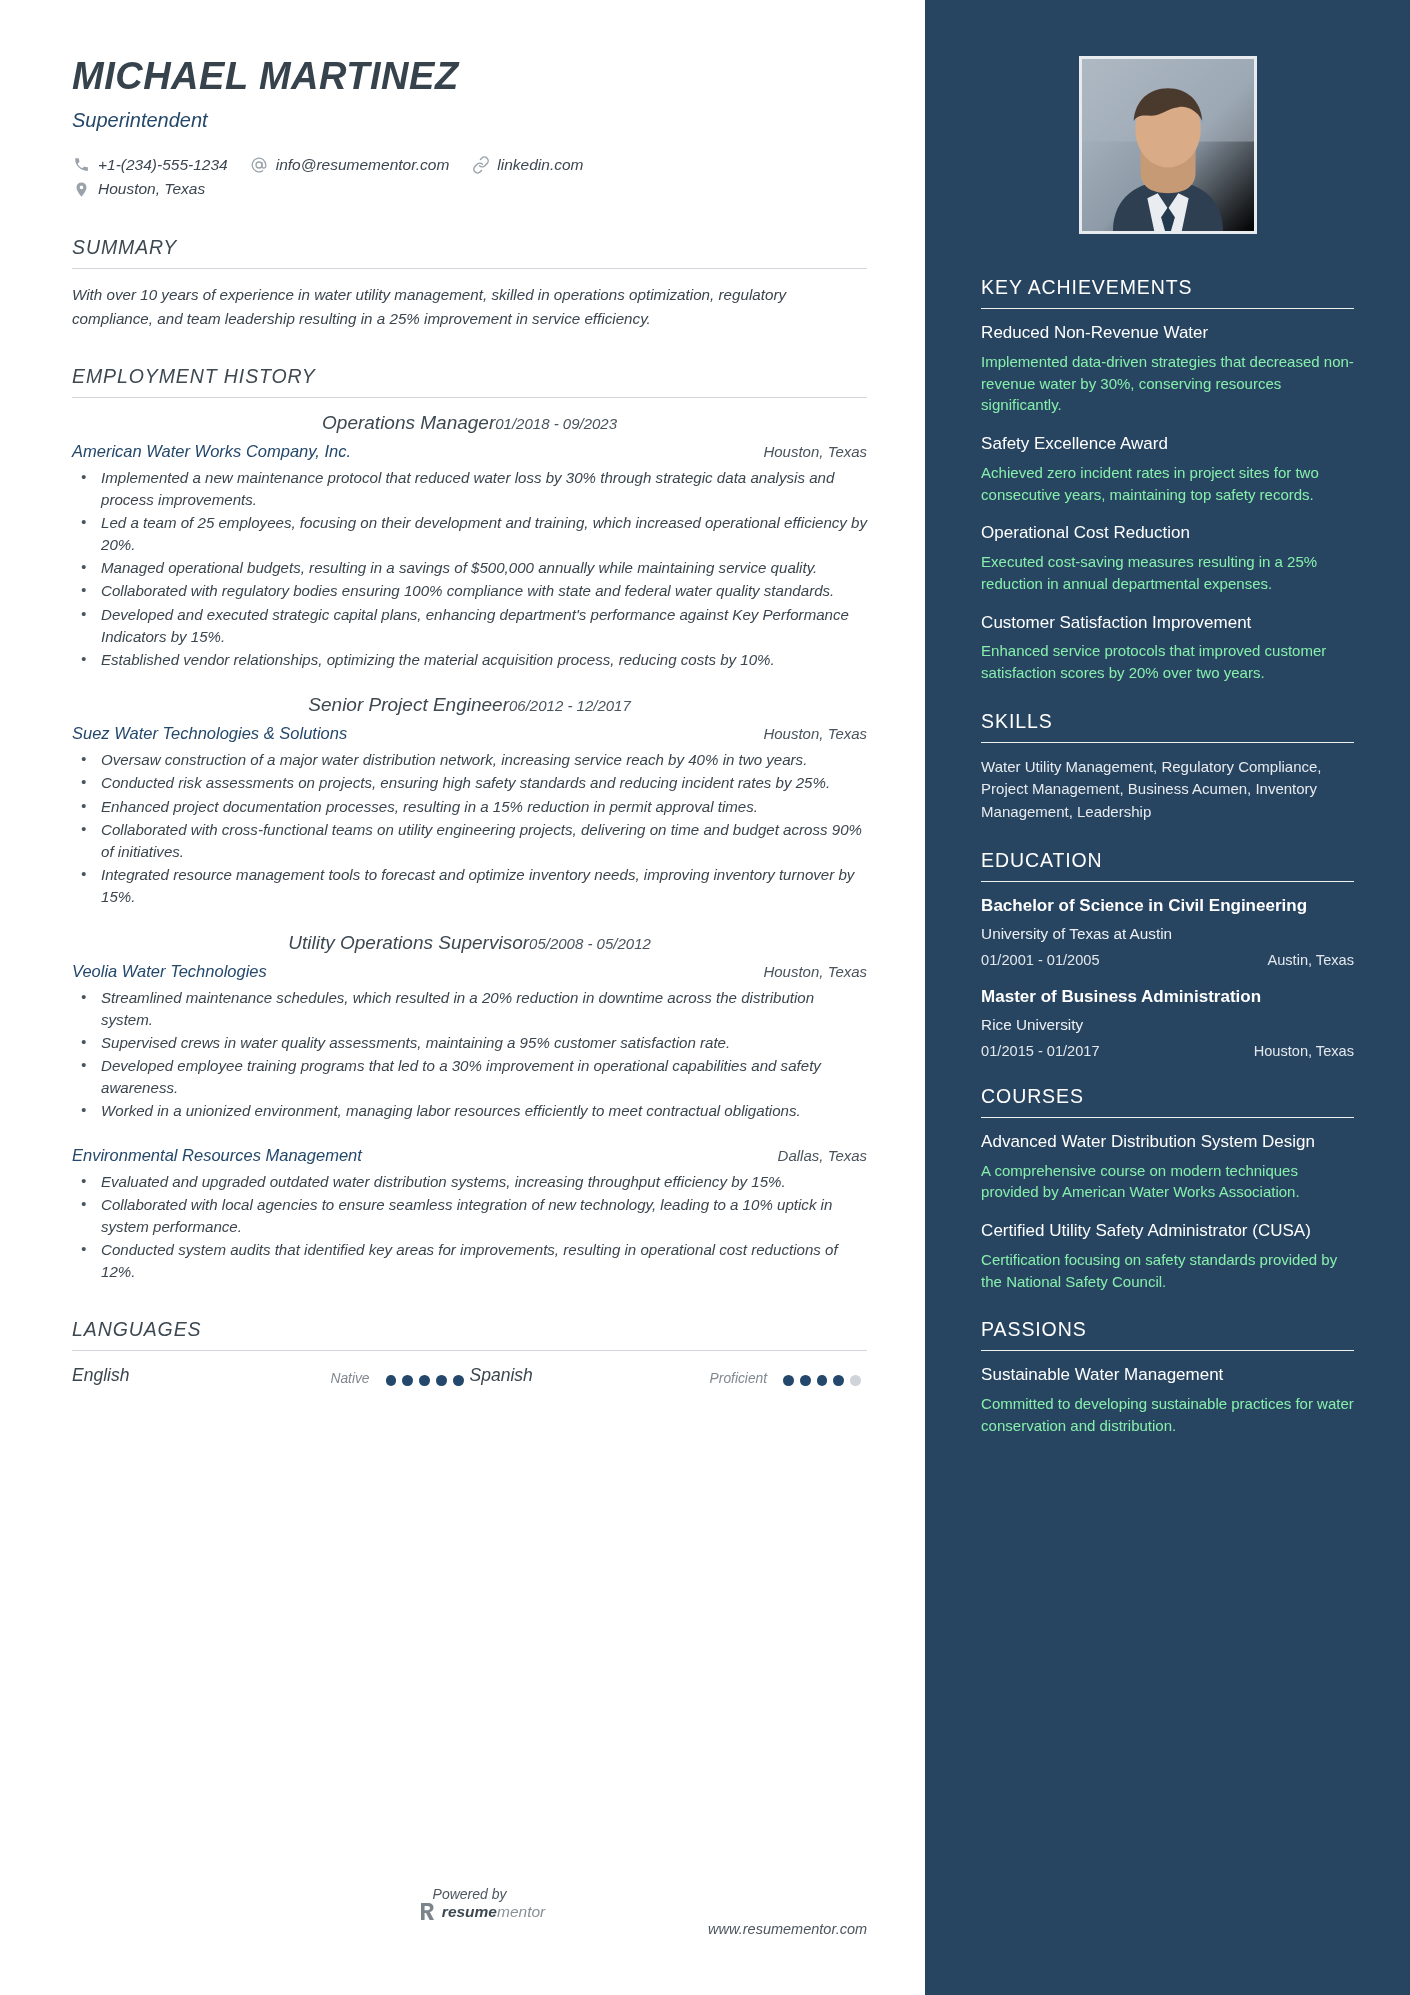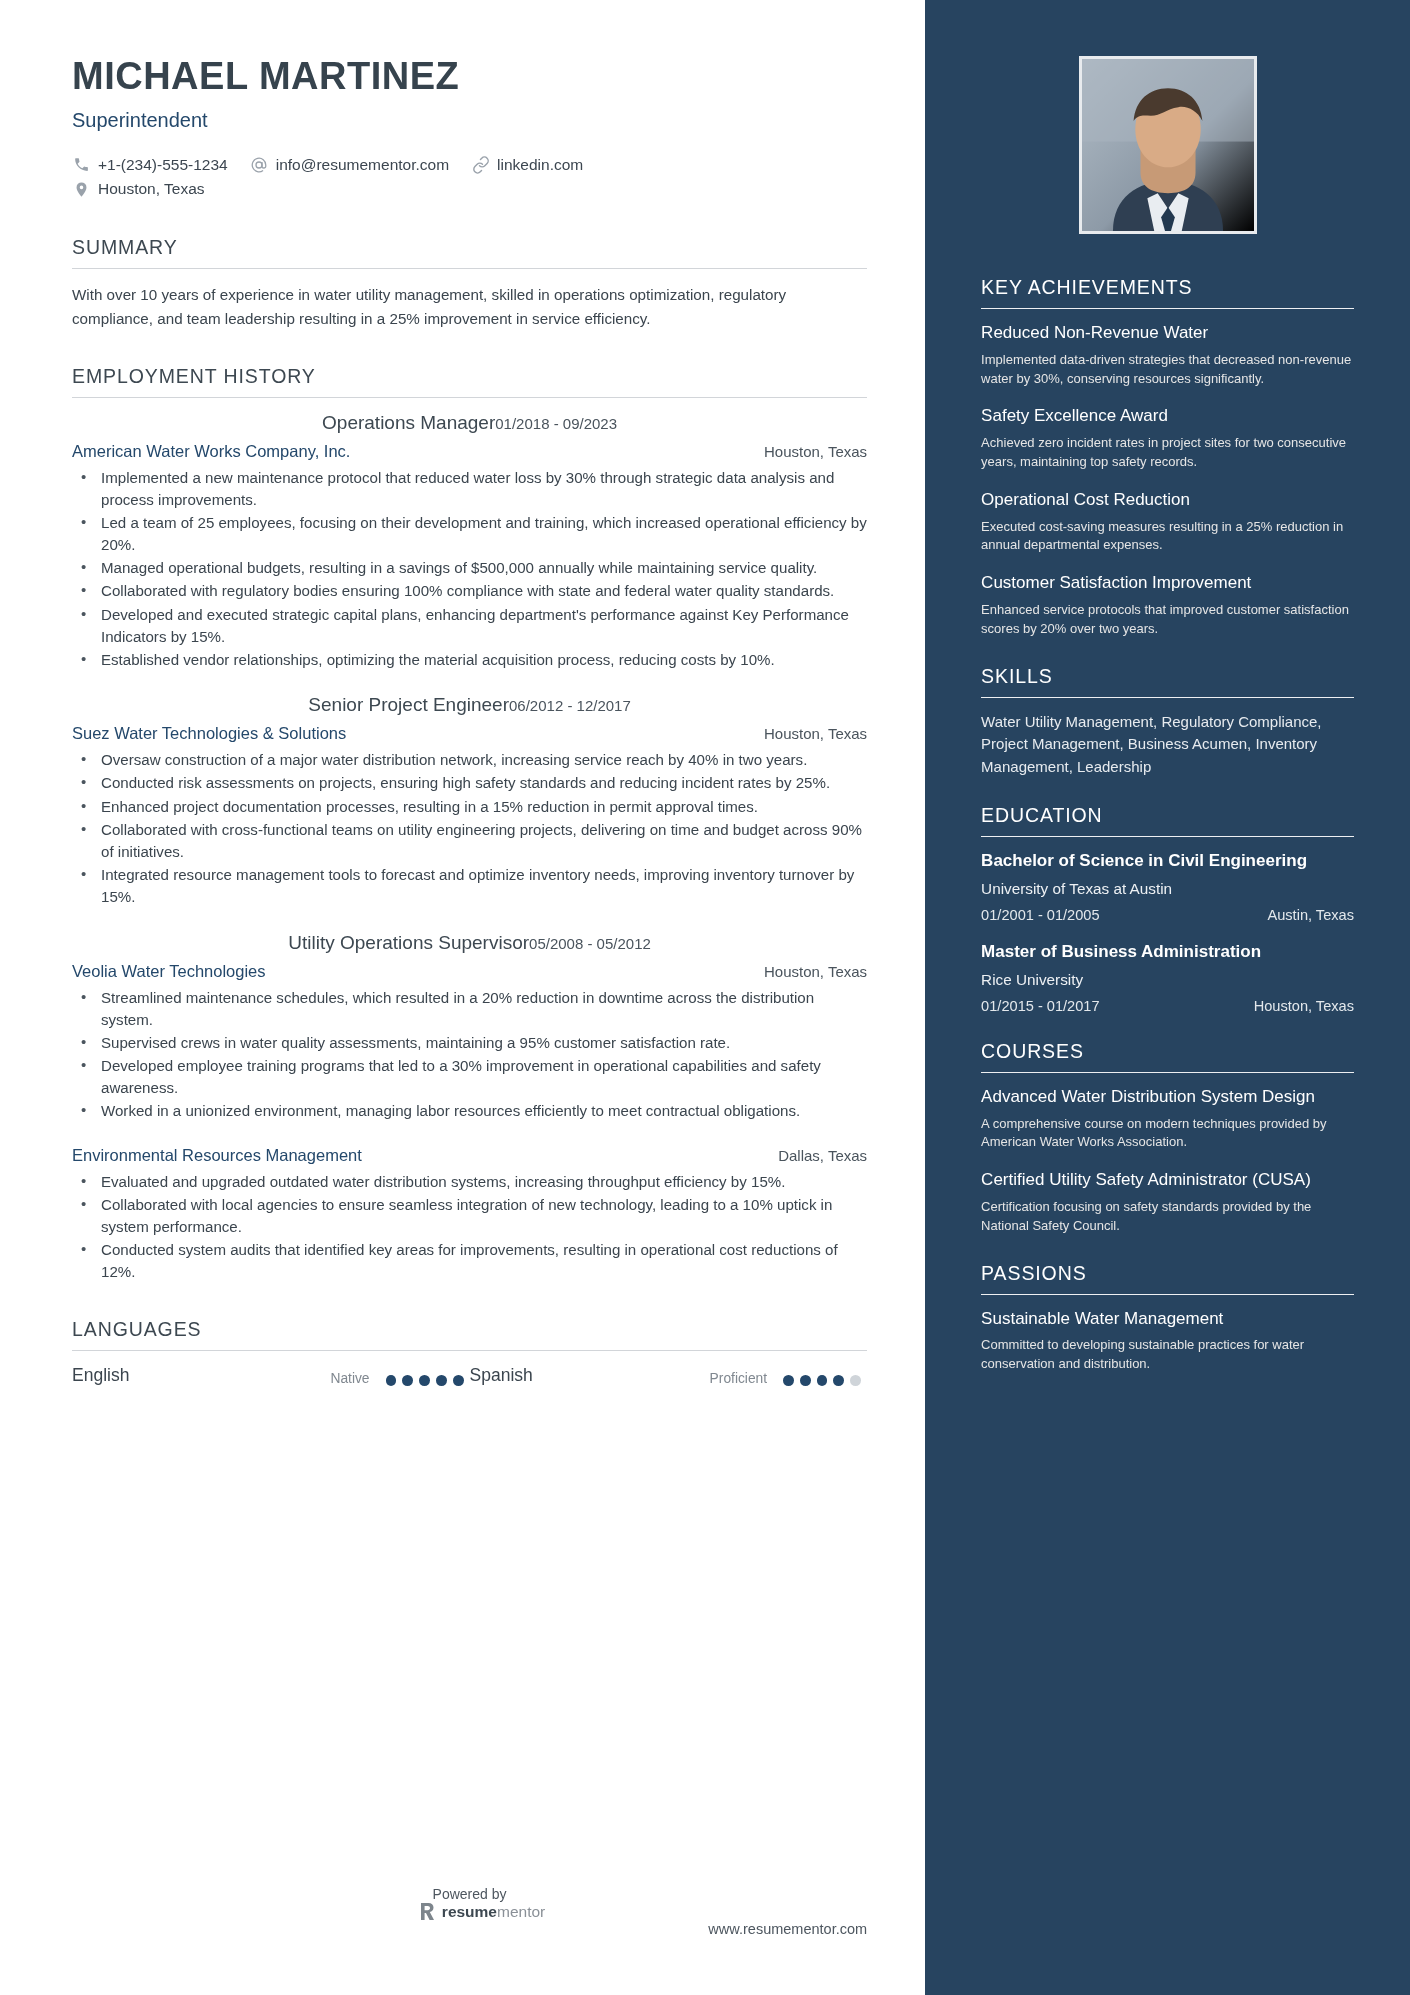--- a/index.html
+++ b/index.html
@@ -16,20 +16,21 @@
     display: flex;
     background: #ffffff;
     overflow: hidden;
   }
 
   
   .main-col {
     width: 936px;
     padding: 55px 58px 6px 72px;
     position: relative;
+    font-style: italic;
   }
   .name {
     font-size: 38px;
     font-weight: bold;
     letter-spacing: 0.5px;
     color: #36434d;
     line-height: 1.12;
   }
   .job-title-head {
     font-size: 20px;
@@ -220,23 +221,23 @@
   }
   .s-item { margin-bottom: 17px; }
   .s-item-title {
     font-size: 17px;
     color: #ffffff;
     line-height: 1.28;
     margin-bottom: 7px;
   }
   .s-item-title.bold { font-weight: bold; }
   .s-item-desc {
-    font-size: 13px;
+    font-size: 15px;
     line-height: 1.45;
-    color: #e5e5e5;
+    color: #86efac;
   }
   .s-plain {
     font-size: 15px;
     line-height: 1.5;
     color: #e7ebef;
   }
   .edu-school {
     font-size: 15.3px;
     color: #eef1f4;
     margin: 8px 0 9px 0;

